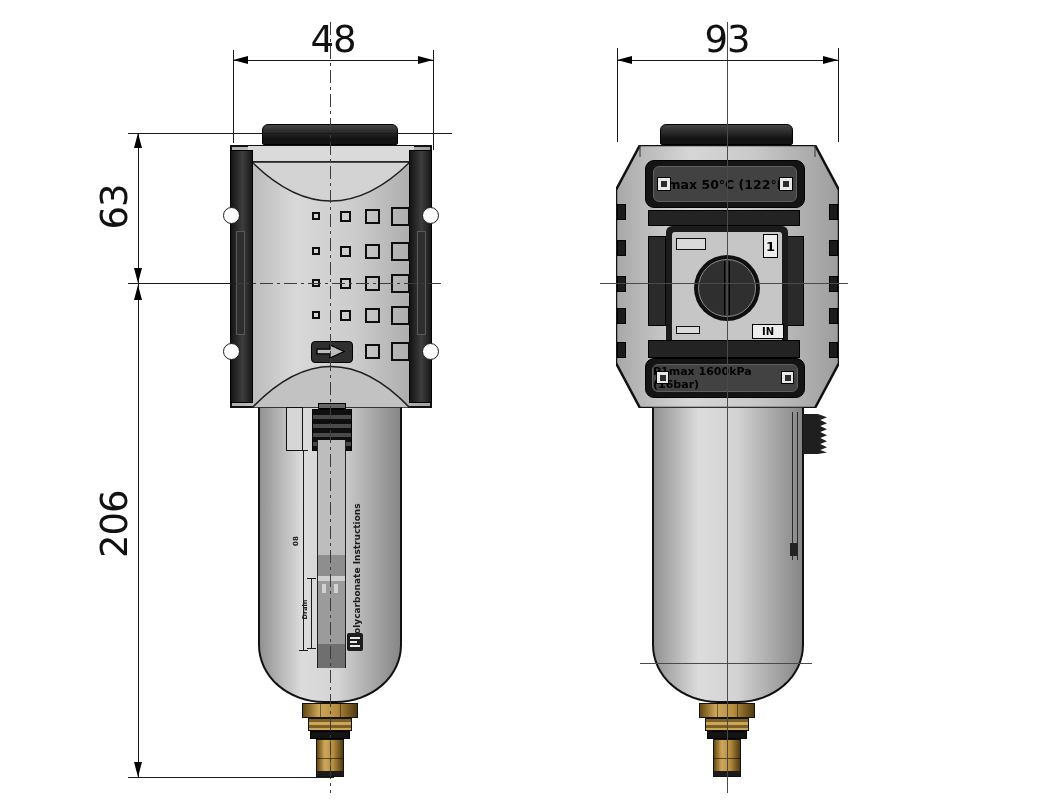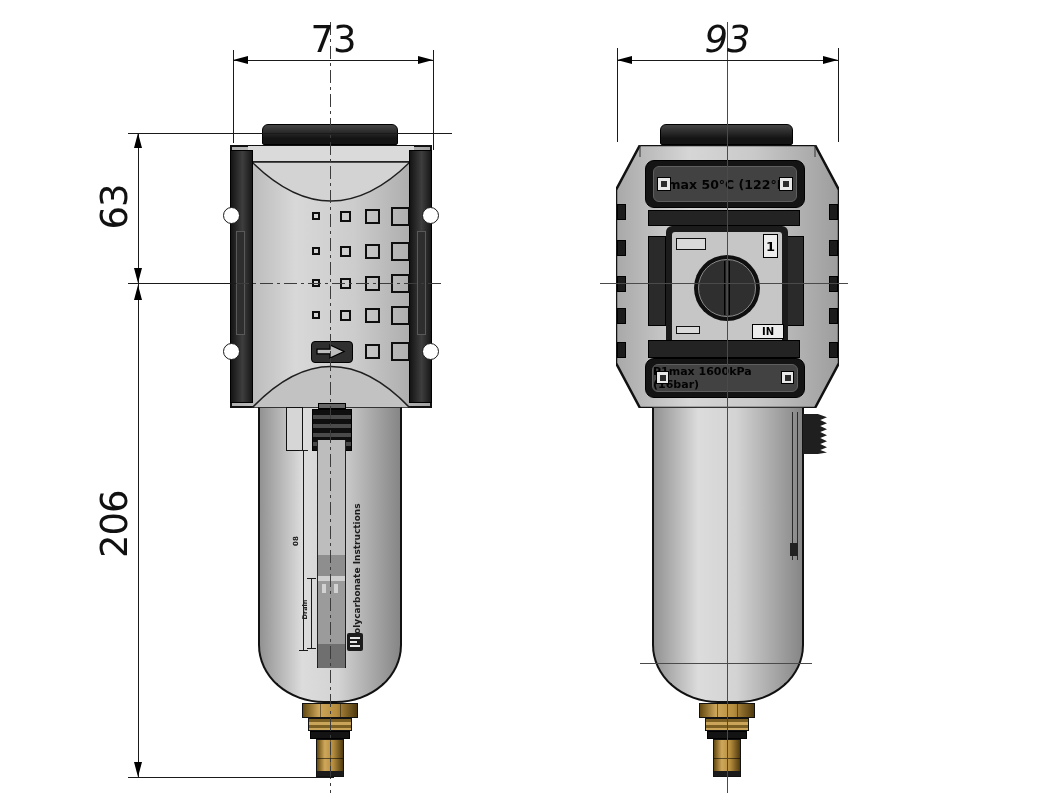--- a/index.html
+++ b/index.html
@@ -152,21 +152,21 @@
     </div>
 
     <div class="cl-v" style="left:330px;top:22px;height:771px;"></div>
     <div class="cl-h" style="left:236px;top:283px;width:207px;"></div>
 
     <div class="yline" style="left:233px;top:50px;height:93px;"></div>
     <div class="yline" style="left:433px;top:50px;height:100px;"></div>
     <div class="xline" style="left:233px;top:60px;width:200px;"></div>
     <div class="arr arr-l" style="left:233px;top:56px;"></div>
     <div class="arr arr-r" style="left:418px;top:56px;"></div>
-    <div class="dimtxt" style="left:283px;top:20px;width:100px;">73</div>
+    <div class="dimtxt" style="left:283px;top:20px;width:100px;">48</div>
 
     <div class="xline" style="left:128px;top:133px;width:324px;"></div>
     <div class="xline" style="left:128px;top:283px;width:108px;"></div>
     <div class="yline" style="left:138px;top:133px;height:150px;"></div>
     <div class="arr arr-u" style="left:134px;top:133px;"></div>
     <div class="arr arr-d" style="left:134px;top:268px;"></div>
     <div class="dimtxt rot" style="left:85px;top:187px;width:60px;">63</div>
 
     <div class="yline" style="left:138px;top:283px;height:494px;"></div>
     <div class="arr arr-u" style="left:134px;top:285px;"></div>
@@ -267,15 +267,15 @@
 
     <div class="cl-solid-v" style="left:727px;top:22px;height:771px;"></div>
     <div class="cl-solid-h" style="left:600px;top:283px;width:248px;"></div>
     <div class="cl-solid-h" style="left:640px;top:663px;width:172px;"></div>
 
     <div class="yline" style="left:617px;top:48px;height:94px;"></div>
     <div class="yline" style="left:838px;top:48px;height:94px;"></div>
     <div class="xline" style="left:617px;top:60px;width:221px;"></div>
     <div class="arr arr-l" style="left:617px;top:56px;"></div>
     <div class="arr arr-r" style="left:823px;top:56px;"></div>
-    <div class="dimtxt" style="left:677px;top:20px;width:100px;font-style:italic;">93</div>
+    <div class="dimtxt" style="left:677px;top:20px;width:100px;">93</div>
   </div>
 </div>
 
 </body></html>

